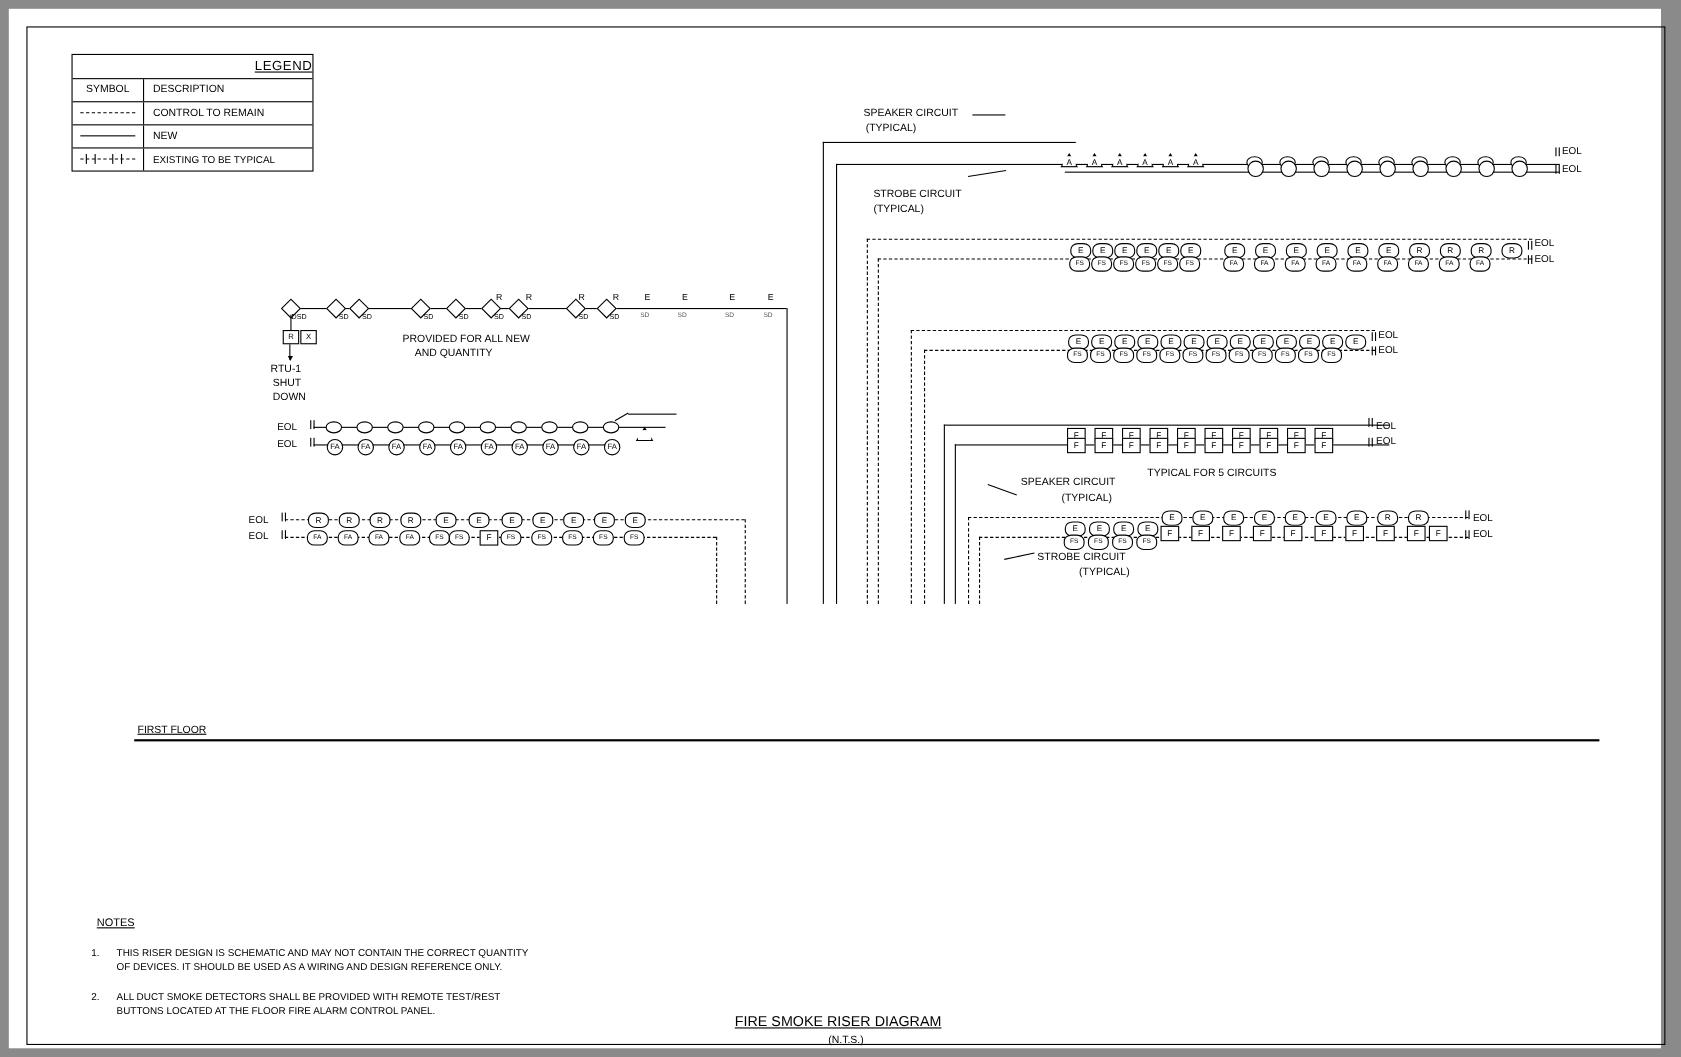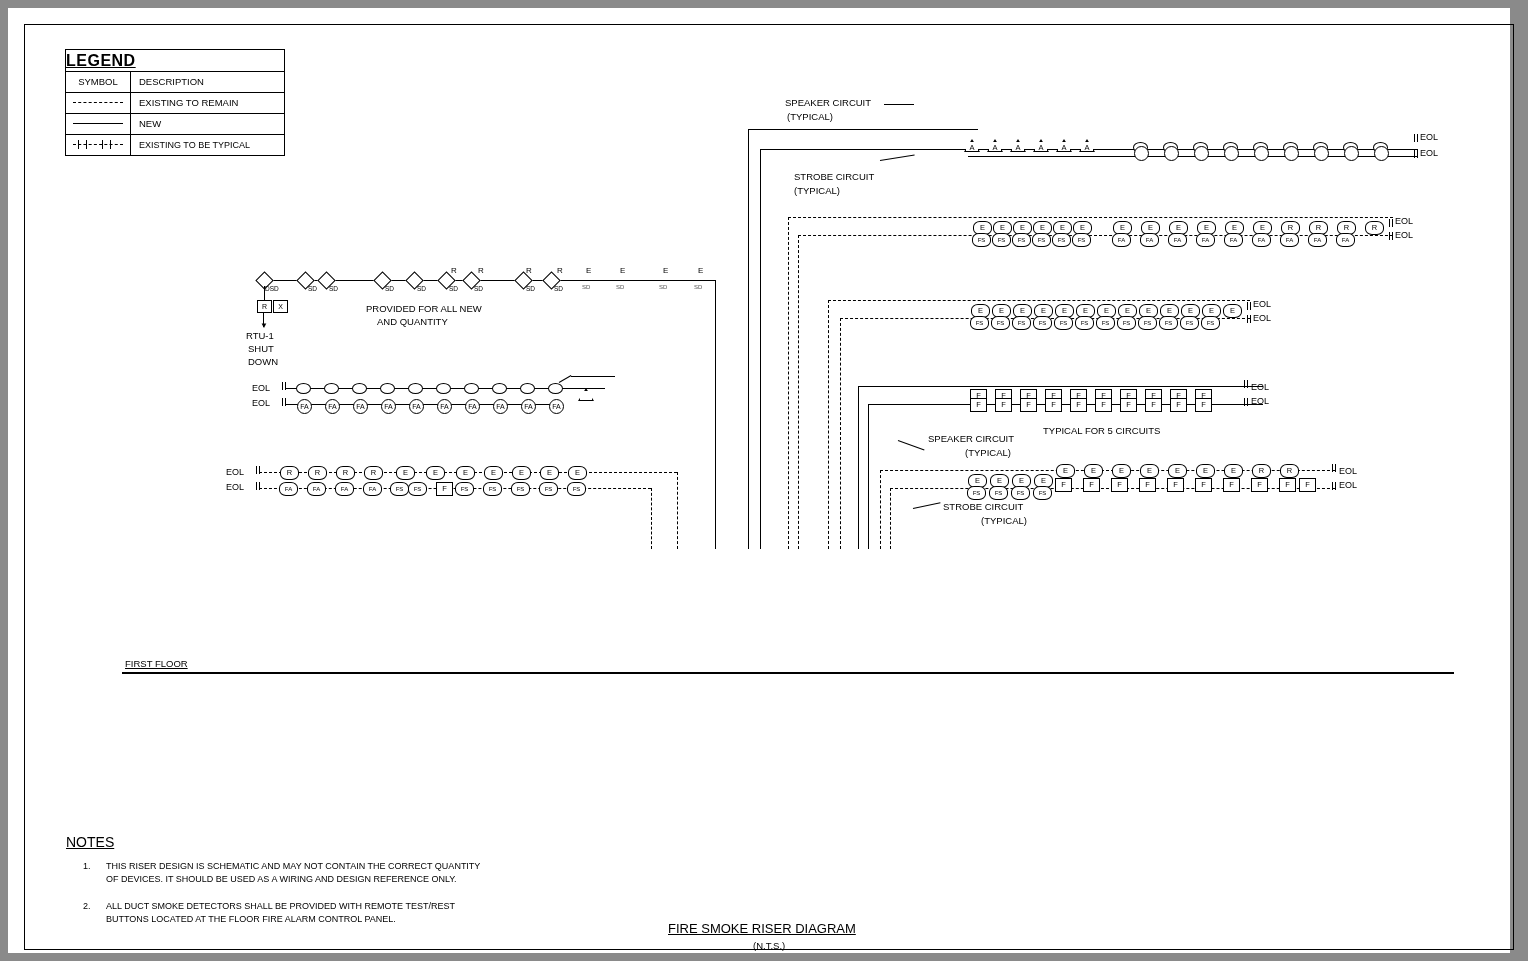--- a/index.html
+++ b/index.html
@@ -13,21 +13,21 @@
   .v{width:1px;}
   .h2{height:1.6px;}
 
   
   .dash{position:absolute;height:0;border-top:1px dashed #000;}
   .dashv{position:absolute;width:0;border-left:1px dashed #000;}
 
   
   #legend{position:absolute;left:57px;top:41px;width:218px;border:1.4px solid #000;background:#fff;}
   #legend .row{border-top:1.2px solid #000;height:20px;position:relative;}
-  #legend .ttl{height:21px;text-align:left;font-size:16px;line-height:21px;letter-spacing:.5px;font-weight:bold;}
+  #legend .ttl{height:21px;text-align:right;font-size:12px;line-height:21px;letter-spacing:.5px;}
   #legend .hdr{height:20px;position:relative;}
   #legend .c1{position:absolute;left:0;top:0;width:64px;height:100%;text-align:center;font-size:9.5px;line-height:20px;}
   #legend .c2{position:absolute;left:64px;top:0;right:0;height:100%;font-size:9.5px;line-height:20px;padding-left:9px;box-sizing:border-box;}
   #legend .vsep{position:absolute;left:64px;top:0;bottom:0;width:1.2px;background:#000;}
 
   
   .dev{position:absolute;width:17px;height:12px;border:1.1px solid #000;border-radius:7px/6px;background:#fff;
        font-size:7.5px;line-height:12px;text-align:center;color:#000;}
   .devsq{position:absolute;width:15px;height:12px;border:1.1px solid #000;background:#fff;
        font-size:7.5px;line-height:12px;text-align:center;color:#000;}
@@ -55,21 +55,21 @@
       <div class="row hdr">
         <div class="vsep"></div>
         <div class="c1">SYMBOL</div>
         <div class="c2">DESCRIPTION</div>
       </div>
       <div class="row">
         <div class="vsep"></div>
         <div class="c1">
           <div class="dash" style="left:7px;top:9px;width:50px;"></div>
         </div>
-        <div class="c2">EXISTING TO REMAIN</div>
+        <div class="c2">CONTROL TO REMAIN</div>
       </div>
       <div class="row">
         <div class="vsep"></div>
         <div class="c1">
           <div class="ln h" style="left:7px;top:9px;width:50px;"></div>
         </div>
         <div class="c2">NEW</div>
       </div>
       <div class="row">
         <div class="vsep"></div>
@@ -438,21 +438,21 @@
     <div class="dev" style="left:447px;top:474px;font-size:6px;">FS</div>
     <div class="dev" style="left:475px;top:474px;font-size:6px;">FS</div>
     <div class="dev" style="left:503px;top:474px;font-size:6px;">FS</div>
     <div class="dev" style="left:531px;top:474px;font-size:6px;">FS</div>
     <div class="dev" style="left:559px;top:474px;font-size:6px;">FS</div>
 
 
     <div class="ln h2" style="left:114px;top:664px;width:1332px;"></div>
     <div class="t u" style="left:117px;top:650px;font-size:9.5px;">FIRST FLOOR</div>
 
-    <div class="t u" style="left:58px;top:826px;font-size:14px;">NOTES</div>
+    <div class="t u" style="left:80px;top:826px;font-size:10px;">NOTES</div>
     <div class="t" style="left:75px;top:853px;font-size:9px;">1.</div>
     <div class="t" style="left:98px;top:853px;font-size:9px;">THIS RISER DESIGN IS SCHEMATIC AND MAY NOT CONTAIN THE CORRECT QUANTITY</div>
     <div class="t" style="left:98px;top:866px;font-size:9px;">OF DEVICES. IT SHOULD BE USED AS A WIRING AND DESIGN REFERENCE ONLY.</div>
     <div class="t" style="left:75px;top:893px;font-size:9px;">2.</div>
     <div class="t" style="left:98px;top:893px;font-size:9px;">ALL DUCT SMOKE DETECTORS SHALL BE PROVIDED WITH REMOTE TEST/REST</div>
     <div class="t" style="left:98px;top:906px;font-size:9px;">BUTTONS LOCATED AT THE FLOOR FIRE ALARM CONTROL PANEL.</div>
 
     <div class="t u" style="left:660px;top:913px;font-size:13px;">FIRE SMOKE RISER DIAGRAM</div>
     <div class="t" style="left:745px;top:932px;font-size:9.5px;">(N.T.S.)</div>
   </div>

